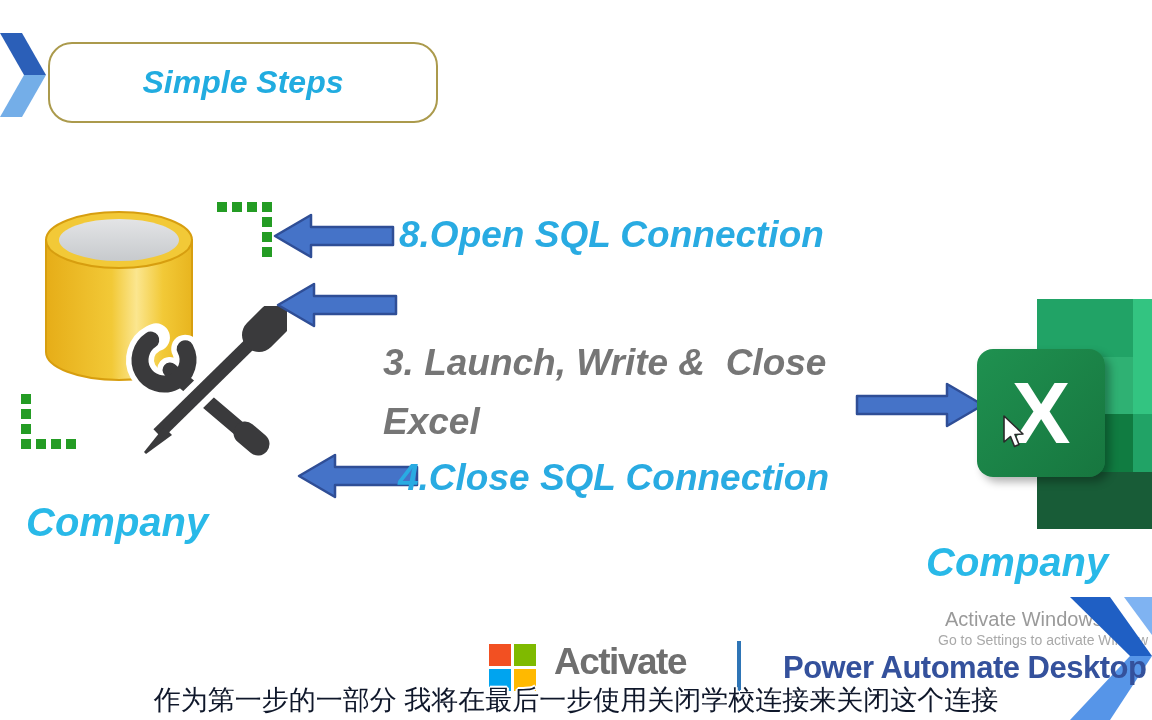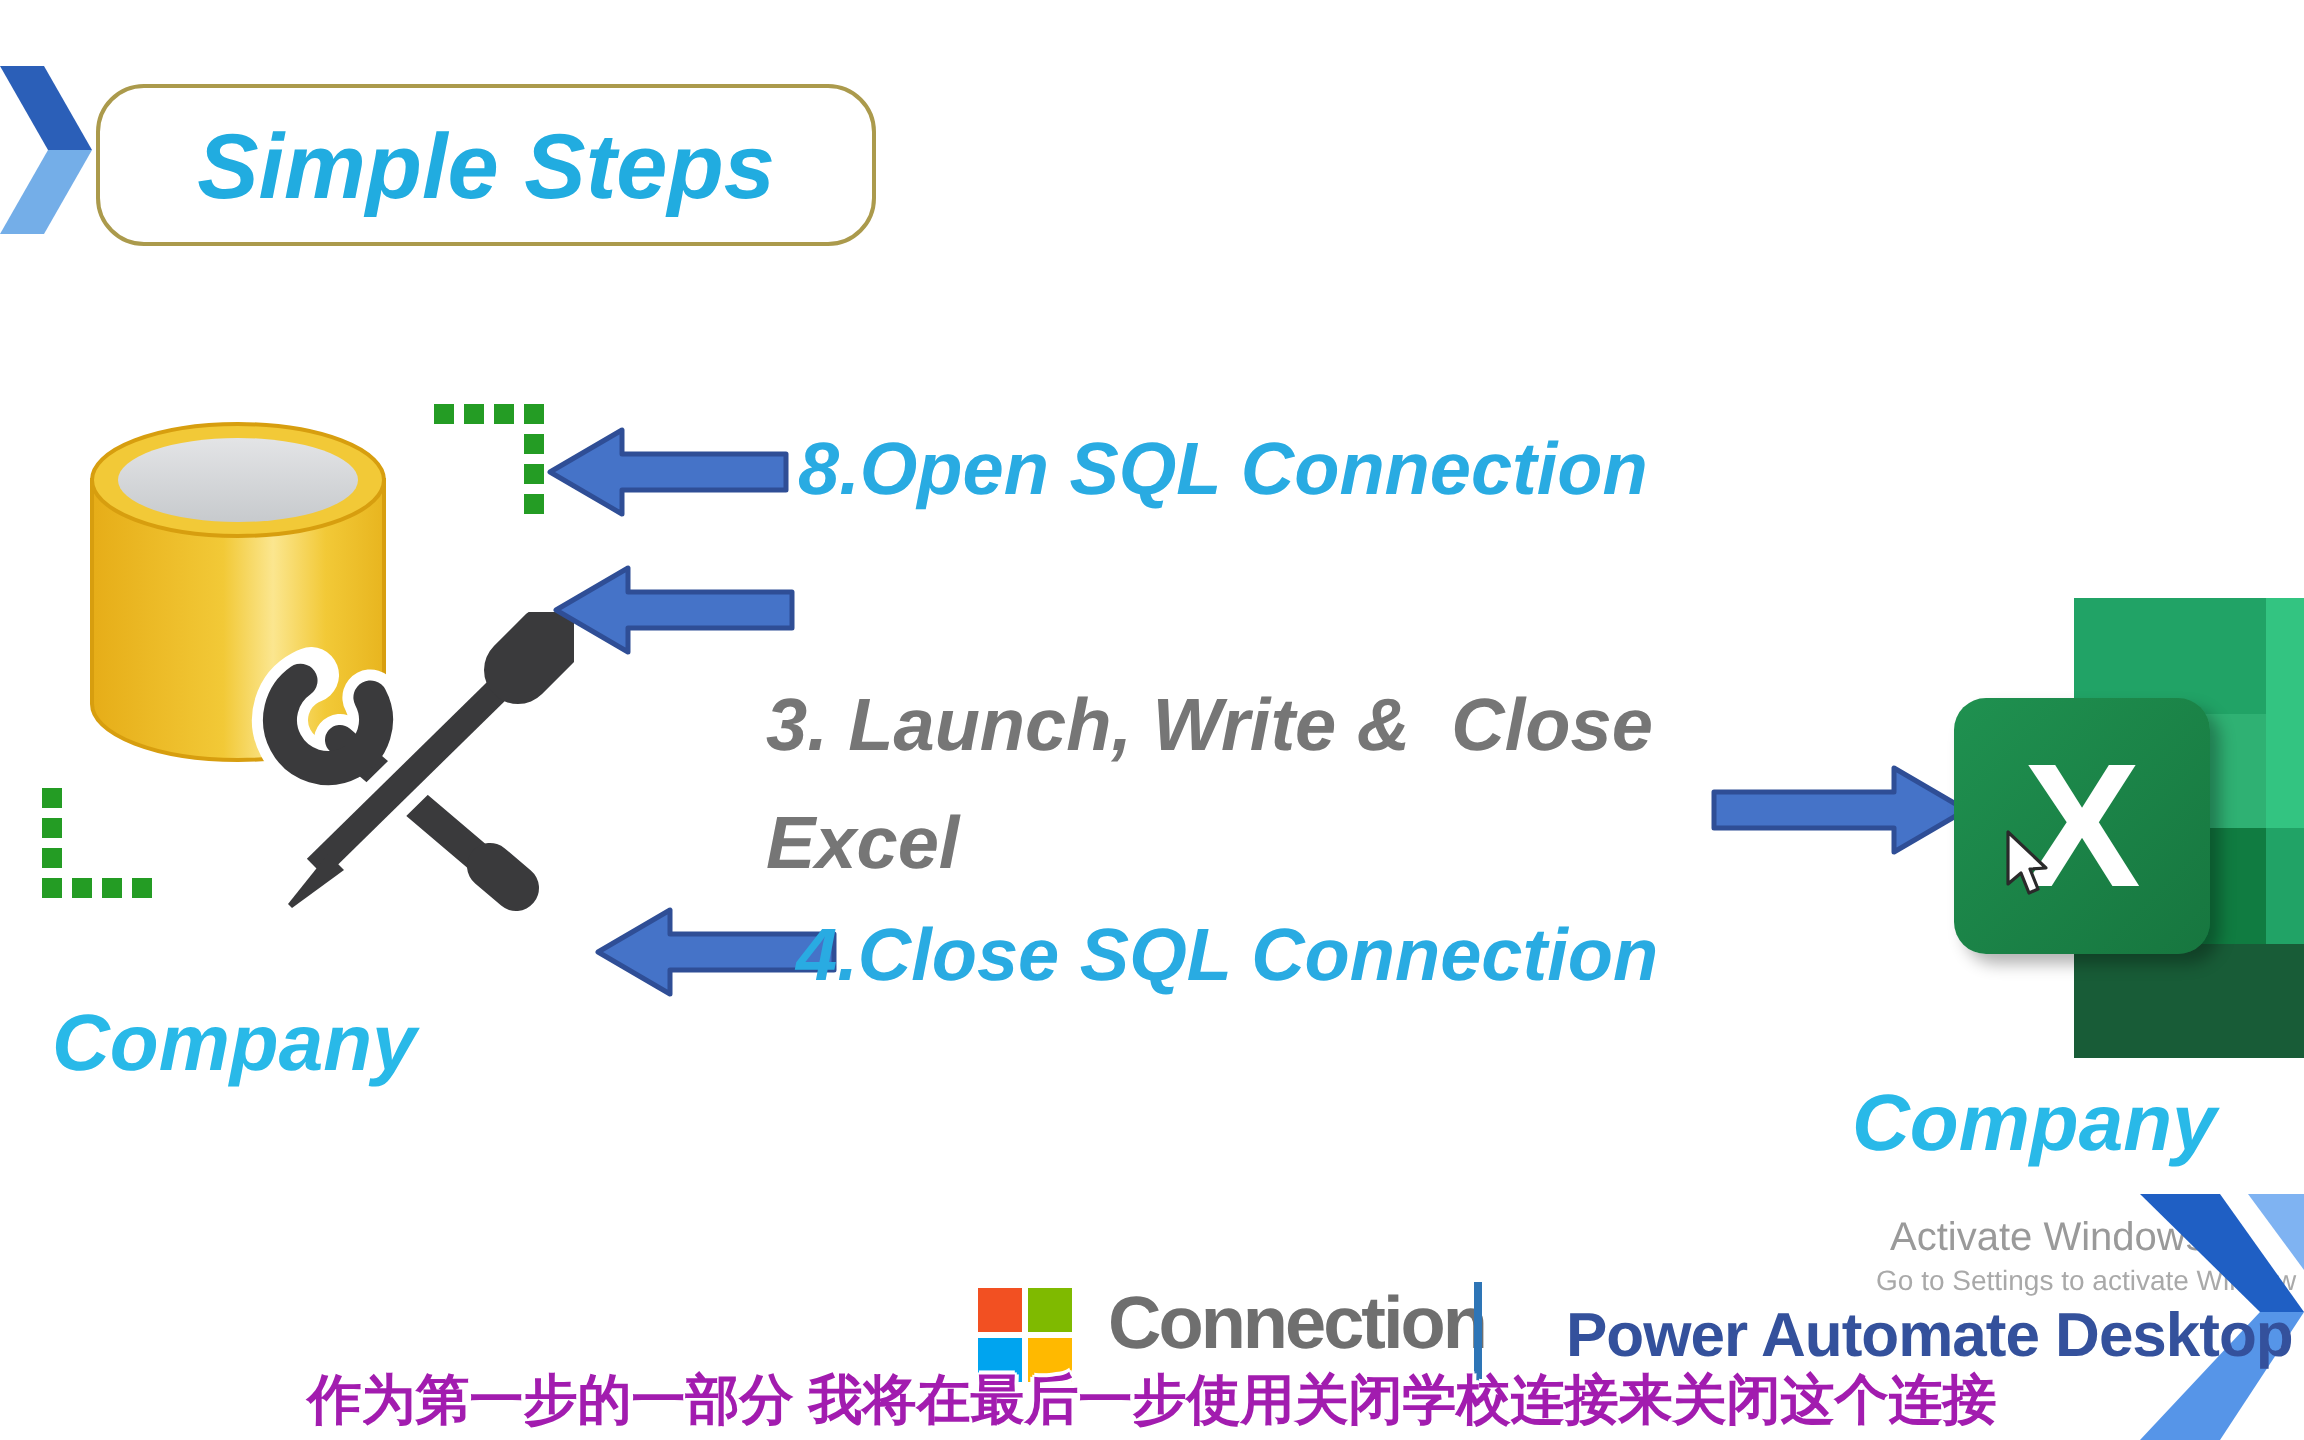--- a/index.html
+++ b/index.html
@@ -9,21 +9,21 @@
   }
   .abs{position:absolute;}
 
   
   #title-box{
     left:48px;top:42px;width:386px;height:77px;
     border:2px solid #ab9a4c;border-radius:24px;background:#fff;
     display:flex;align-items:center;justify-content:center;
   }
   #title-text{
-    font-size:46px;font-weight:bold;font-style:italic;color:#21ace0;
+    font-size:32px;font-weight:bold;font-style:italic;color:#21ace0;
     letter-spacing:0px;
   }
 
   
   .step-label{
     font-weight:bold;font-style:italic;font-size:37px;color:#29abe2;
     white-space:pre;line-height:1;
   }
   .step-gray{color:#767676;font-style:italic;}
 
@@ -58,21 +58,21 @@
   
   #ms-logo{left:489px;top:644px;width:47px;height:47px;display:grid;
     grid-template-columns:22px 22px;grid-template-rows:22px 22px;gap:3px;}
   #ms-wordmark{left:554px;top:641px;font-size:37px;font-weight:600;color:#6f6f6f;letter-spacing:-1.5px;}
   #footer-separator{left:737px;top:641px;width:4px;height:50px;background:#2e75b6;}
   #product-name{left:751px;top:650px;font-size:31px;font-weight:600;color:#34519c;letter-spacing:-0.5px;margin-left:32px;}
 
   
   #subtitle{
     left:0;top:682px;width:1152px;text-align:center;
-    font-size:27px;font-weight:700;color:#a21caf;
+    font-size:27px;font-weight:400;color:#0f172a;
     text-shadow:-2px 0 #fff,2px 0 #fff,0 -2px #fff,0 2px #fff,
                 -1px -1px #fff,1px 1px #fff,-1px 1px #fff,1px -1px #fff;
   }
 </style>
 </head>
 <body>
 
 <div id="slide">
 
   <svg class="abs" style="left:0;top:33px;" width="46" height="84" viewBox="0 0 46 84">
@@ -187,19 +187,19 @@
     <polygon points="8,0 48,0 90,59 68,59" fill="#1f5fc4"></polygon>
     <polygon points="68,59 90,59 48,123 8,123" fill="#5695e8"></polygon>
   </svg>
 
   <div id="ms-logo" class="abs">
     <div style="background:#f25022;"></div>
     <div style="background:#7fba00;"></div>
     <div style="background:#00a4ef;"></div>
     <div style="background:#ffb900;"></div>
   </div>
-  <div id="ms-wordmark" class="abs">Connection</div>
+  <div id="ms-wordmark" class="abs">Activate</div>
   <div id="footer-separator" class="abs"></div>
   <div id="product-name" class="abs">Power Automate Desktop</div>
 
   <div id="subtitle" class="abs">作为第一步的一部分 我将在最后一步使用关闭学校连接来关闭这个连接</div>
 
 </div>
 
 </body></html>

